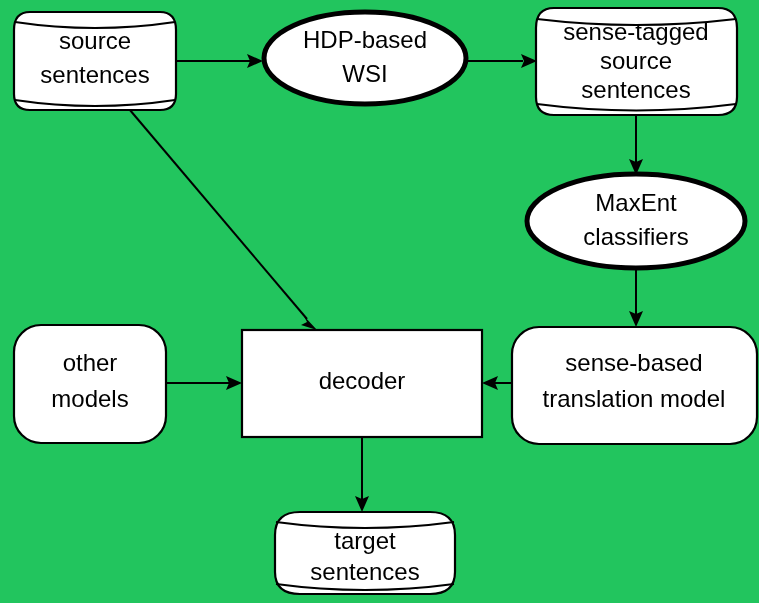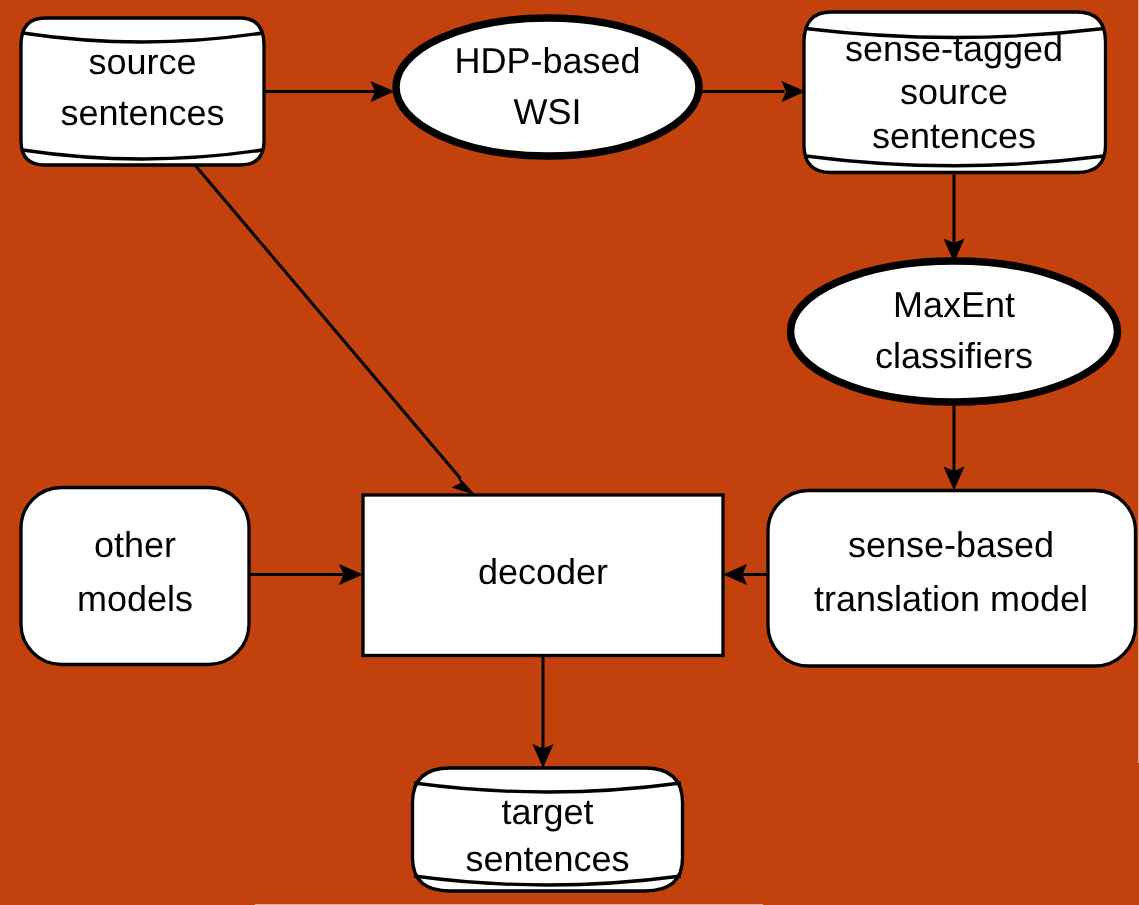--- a/index.html
+++ b/index.html
@@ -4,21 +4,21 @@
 <style>
   html, body {
     margin: 0;
     padding: 0;
     background: #ffffff;
   }
   #diagram-root {
     position: relative;
     width: 759px;
     height: 603px;
-    background: #c2410c;
+    background: #22c55e;
     font-family: "Liberation Sans", sans-serif;
     overflow: hidden;
   }
   svg.flow {
     display: block;
     width: 759px;
     height: 603px;
   }
   .node-shape {
     fill: #ffffff;

